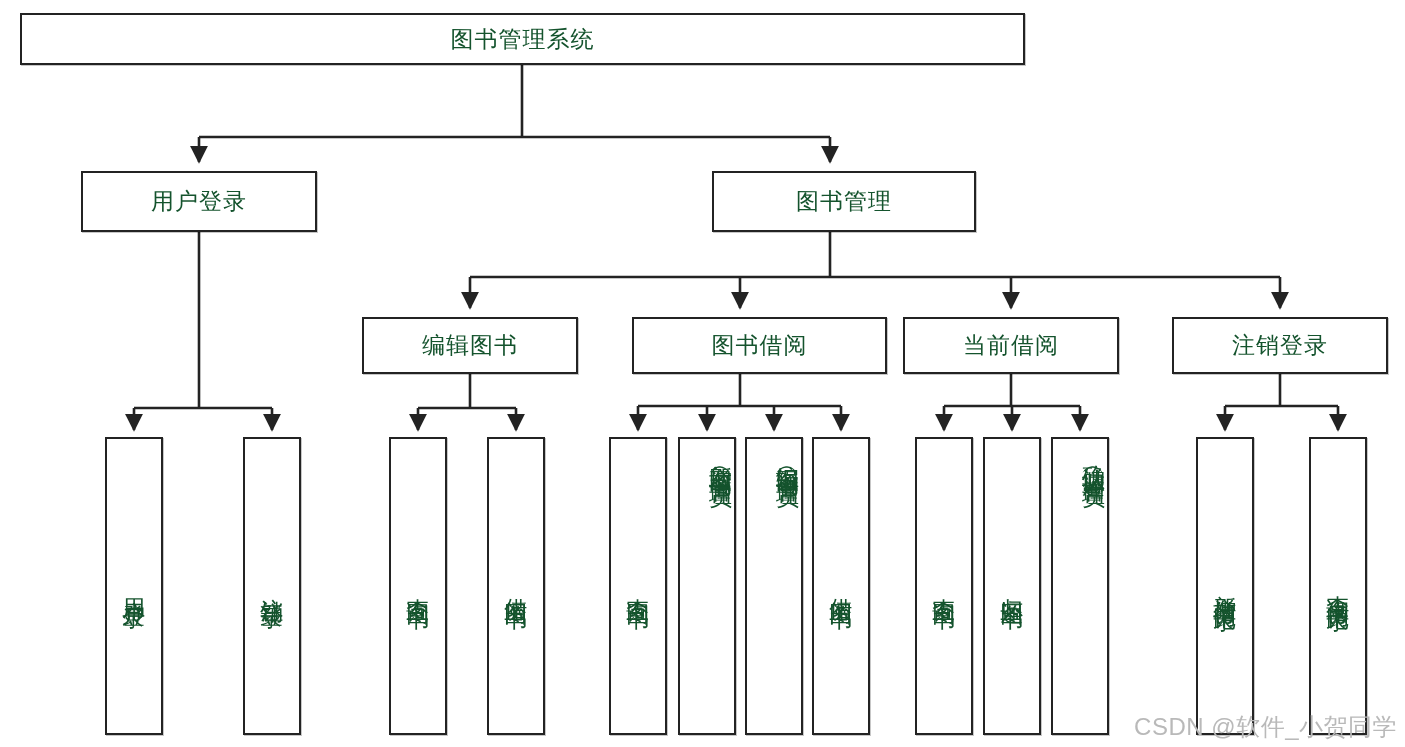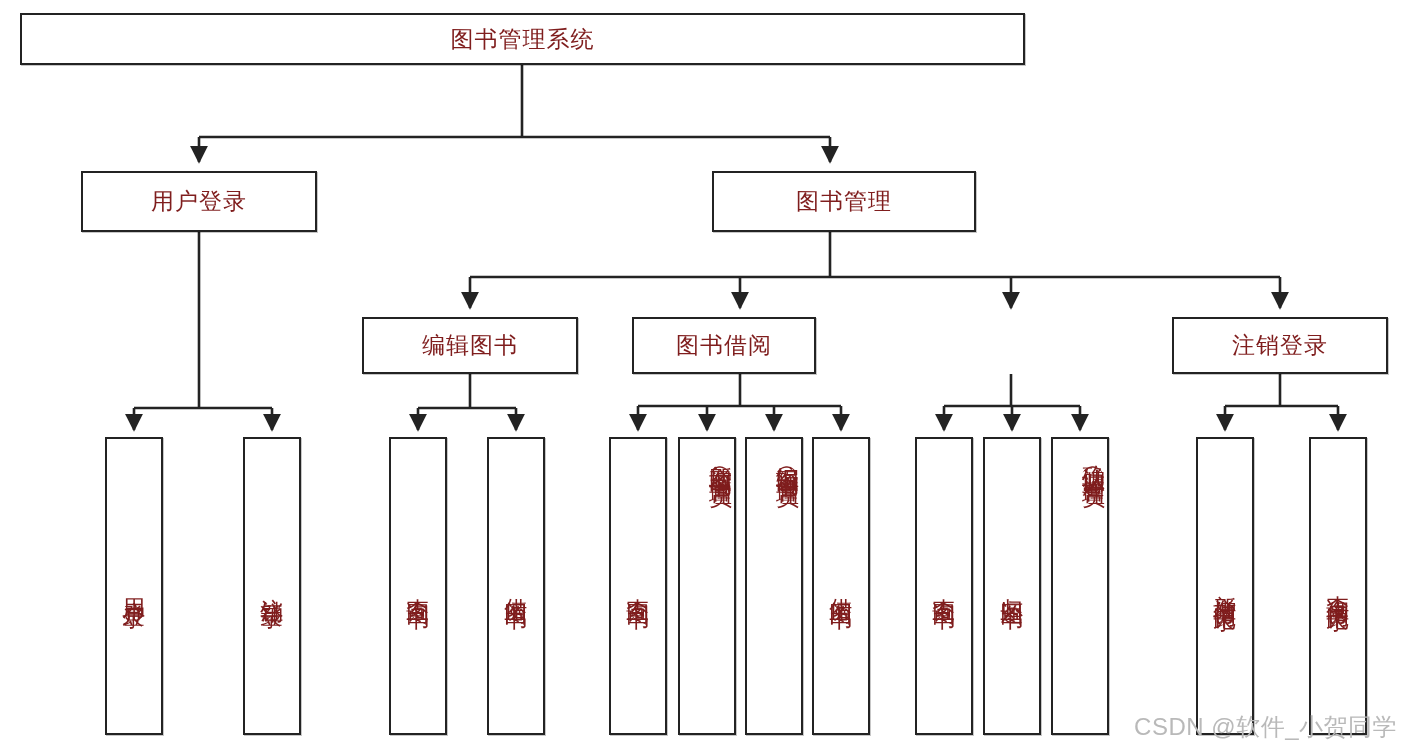--- a/index.html
+++ b/index.html
@@ -19,21 +19,21 @@
   }
   .node {
     position: absolute;
     box-sizing: border-box;
     border: 2px solid #232323;
     background: #ffffff;
     display: flex;
     align-items: center;
     justify-content: center;
     text-align: center;
-    color: #7f1d1d;
+    color: #14532d;
     box-shadow: 1px 1px 0 rgba(0,0,0,0.22);
   }
   .node.h {
     font-size: 23px;
     letter-spacing: 1px;
     line-height: 1.25;
   }
   .node.v {
     writing-mode: vertical-rl;
     text-orientation: upright;
@@ -133,22 +133,25 @@
   <div class="node h" style="left: 81px; top: 171px; width: 236px; height: 61px;">
     <span>用户登录</span>
   </div>
   <div class="node h" style="left: 712px; top: 171px; width: 264px; height: 61px;">
     <span>图书管理</span>
   </div>
 
   <div class="node h" style="left: 362px; top: 317px; width: 216px; height: 57px;">
     <span>编辑图书</span>
   </div>
-  <div class="node h" style="left: 632px; top: 317px; width: 184px; height: 57px;">
+  <div class="node h" style="left: 632px; top: 317px; width: 255px; height: 57px;">
     <span>图书借阅</span>
+  </div>
+  <div class="node h" style="left: 903px; top: 317px; width: 216px; height: 57px;">
+    <span>当前借阅</span>
   </div>
   <div class="node h" style="left: 1172px; top: 317px; width: 216px; height: 57px;">
     <span>注销登录</span>
   </div>
 
   <div class="node v centered" style="left: 105px; top: 437px; width: 58px; height: 298px;">
     <span class="vtext">用户登录</span>
   </div>
   <div class="node v centered" style="left: 243px; top: 437px; width: 58px; height: 298px;">
     <span class="vtext">注销登录</span>

